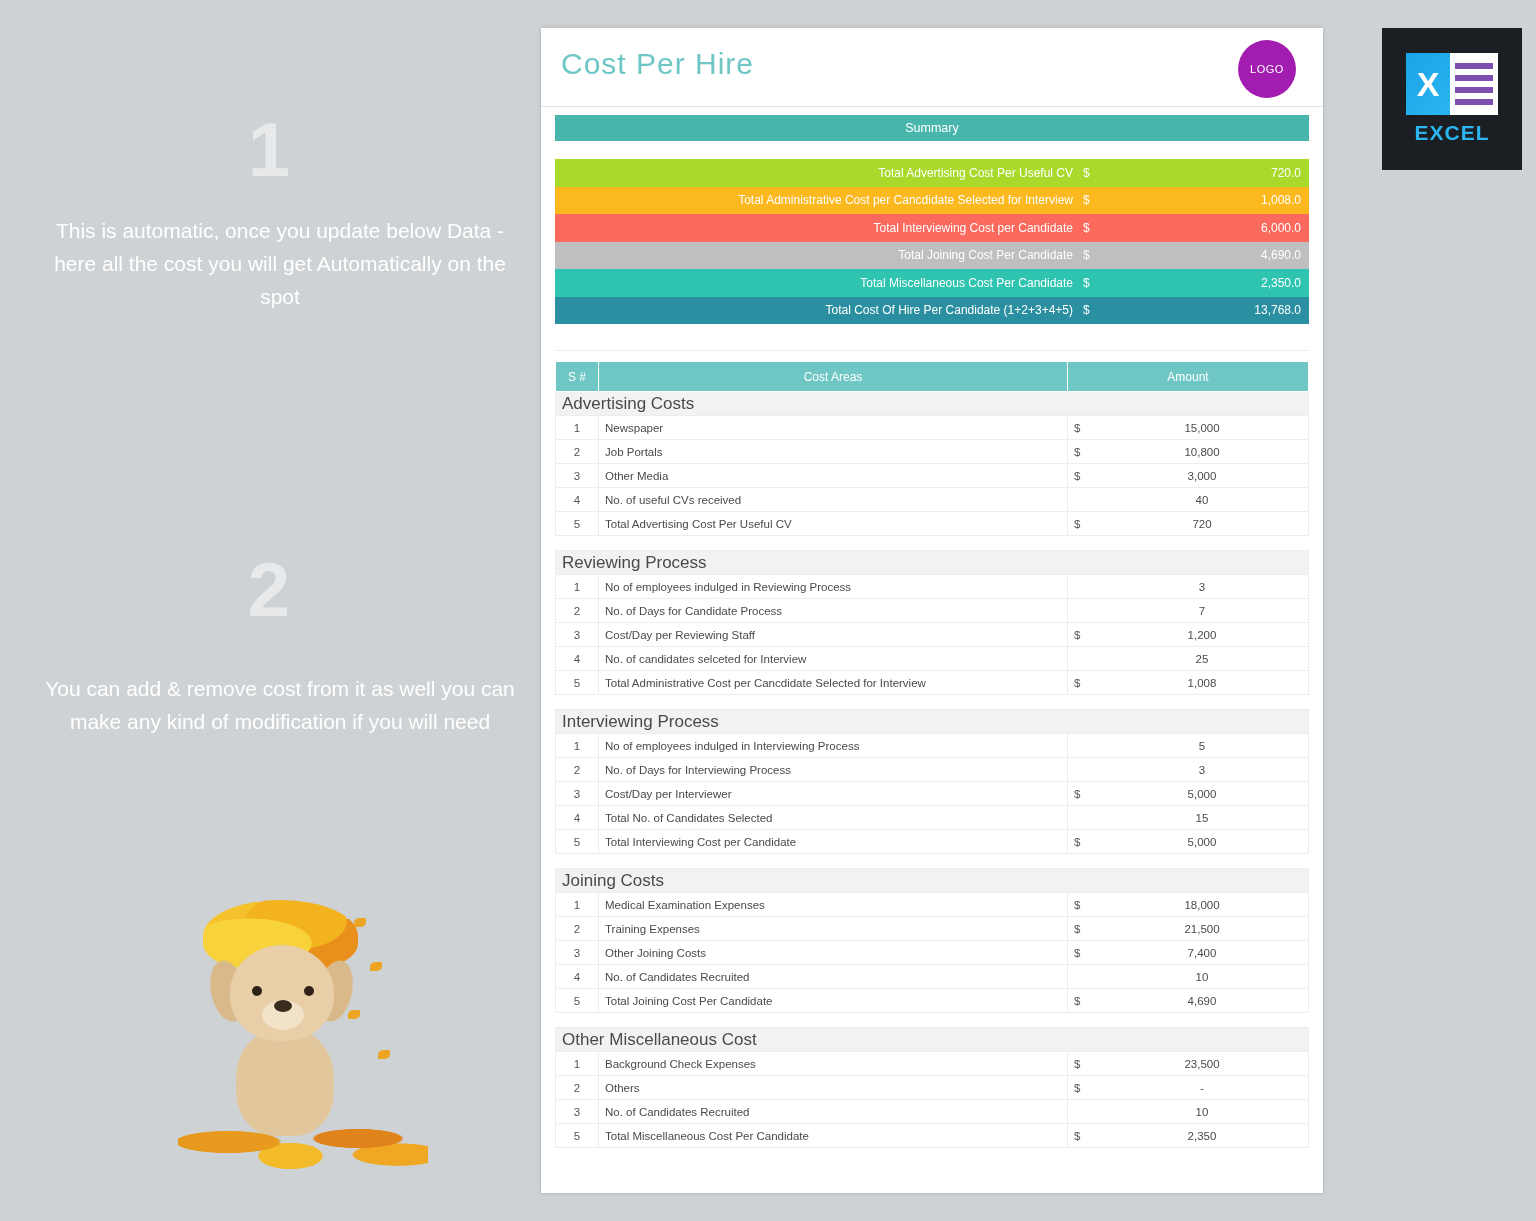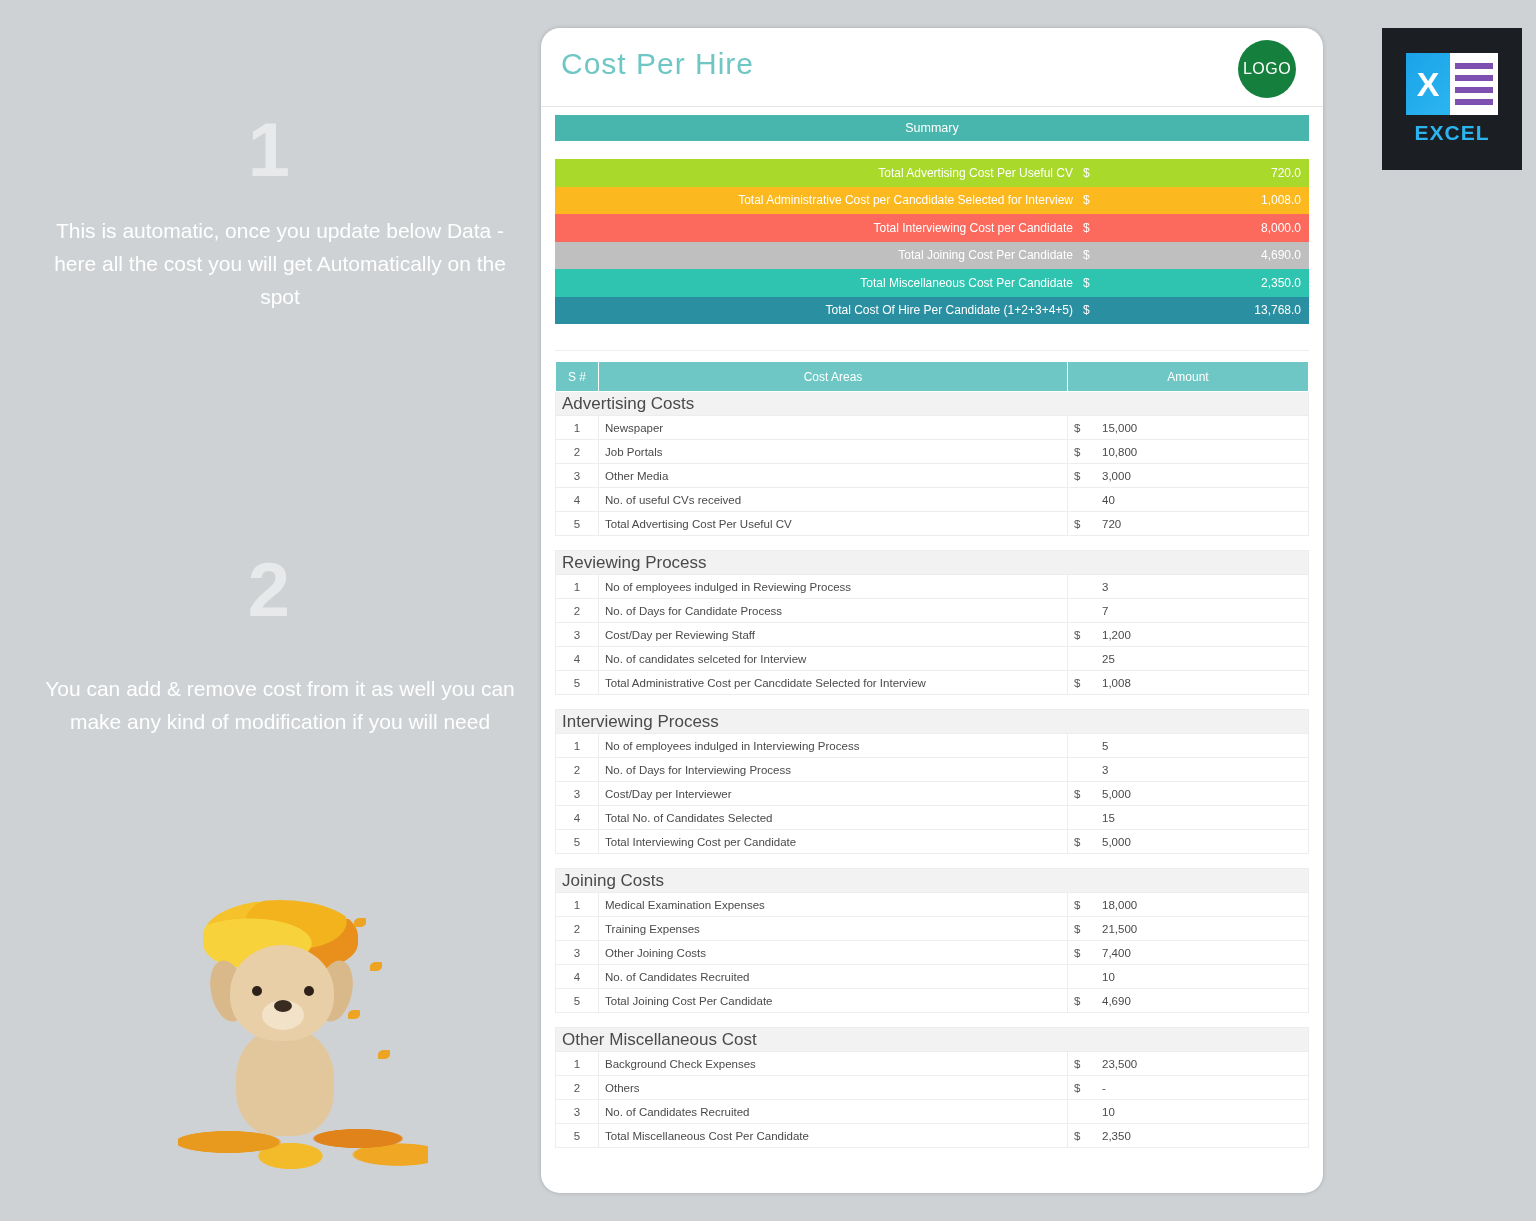--- a/index.html
+++ b/index.html
@@ -130,42 +130,41 @@
   
   .sheet {
     position: absolute;
     left: 541px;
     top: 28px;
     width: 782px;
     height: 1165px;
     background: #ffffff;
     box-shadow: 0 0 4px rgba(0,0,0,.18);
     overflow: hidden;
-    border-radius: 19px;
   }
   .sheet-head {
     position: relative;
     height: 78px;
     border-bottom: 1px solid #e4e4e4;
   }
   .sheet-title {
     position: absolute;
     left: 20px; top: 19px;
     font-size: 30px;
     color: #6ec7c4;
     letter-spacing: 1px;
   }
   .logo-badge {
     position: absolute;
     right: 27px; top: 12px;
     width: 58px; height: 58px;
     border-radius: 50%;
-    background: #15803d;
+    background: #a21caf;
     color: #ffffff;
-    font-size: 16px;
+    font-size: 11px;
     letter-spacing: .5px;
     display: flex;
     align-items: center;
     justify-content: center;
   }
 
   .summary-band {
     margin: 8px 14px 0 14px;
     height: 26px;
     background: #49b6ae;
@@ -236,21 +235,21 @@
     border: 1px solid #ffffff;
   }
   .tbl td {
     height: 23px;
     border: 1px solid #ededed;
     padding: 0 6px;
   }
   .c-sn { text-align: center; width: 30px; color: #555; }
   .c-area { padding-left: 12px; }
   .c-cur { width: 16px; text-align: left; border-right: none !important; color: #555; }
-  .c-amt { text-align: left; padding-right: 8px; width: 200px; border-left: none !important; }
+  .c-amt { text-align: center; padding-right: 8px; width: 200px; border-left: none !important; }
   .gap-row td {
     border: none;
     height: 14px;
     background: #ffffff;
   }
 
   
   .excel-logo {
     position: absolute;
     right: 14px;
@@ -346,21 +345,21 @@
         <div class="sum-val">720.0</div>
       </div>
       <div class="sum-row" style="background: rgb(252, 184, 31);">
         <div class="sum-label">Total Administrative Cost per Cancdidate Selected for Interview</div>
         <div class="sum-cur">$</div>
         <div class="sum-val">1,008.0</div>
       </div>
       <div class="sum-row" style="background: rgb(252, 106, 94);">
         <div class="sum-label">Total Interviewing Cost per Candidate</div>
         <div class="sum-cur">$</div>
-        <div class="sum-val">8,000.0</div>
+        <div class="sum-val">6,000.0</div>
       </div>
       <div class="sum-row" style="background: rgb(191, 191, 191);">
         <div class="sum-label">Total Joining Cost Per Candidate</div>
         <div class="sum-cur">$</div>
         <div class="sum-val">4,690.0</div>
       </div>
       <div class="sum-row" style="background: rgb(46, 196, 176);">
         <div class="sum-label">Total Miscellaneous Cost Per Candidate</div>
         <div class="sum-cur">$</div>
         <div class="sum-val">2,350.0</div>

